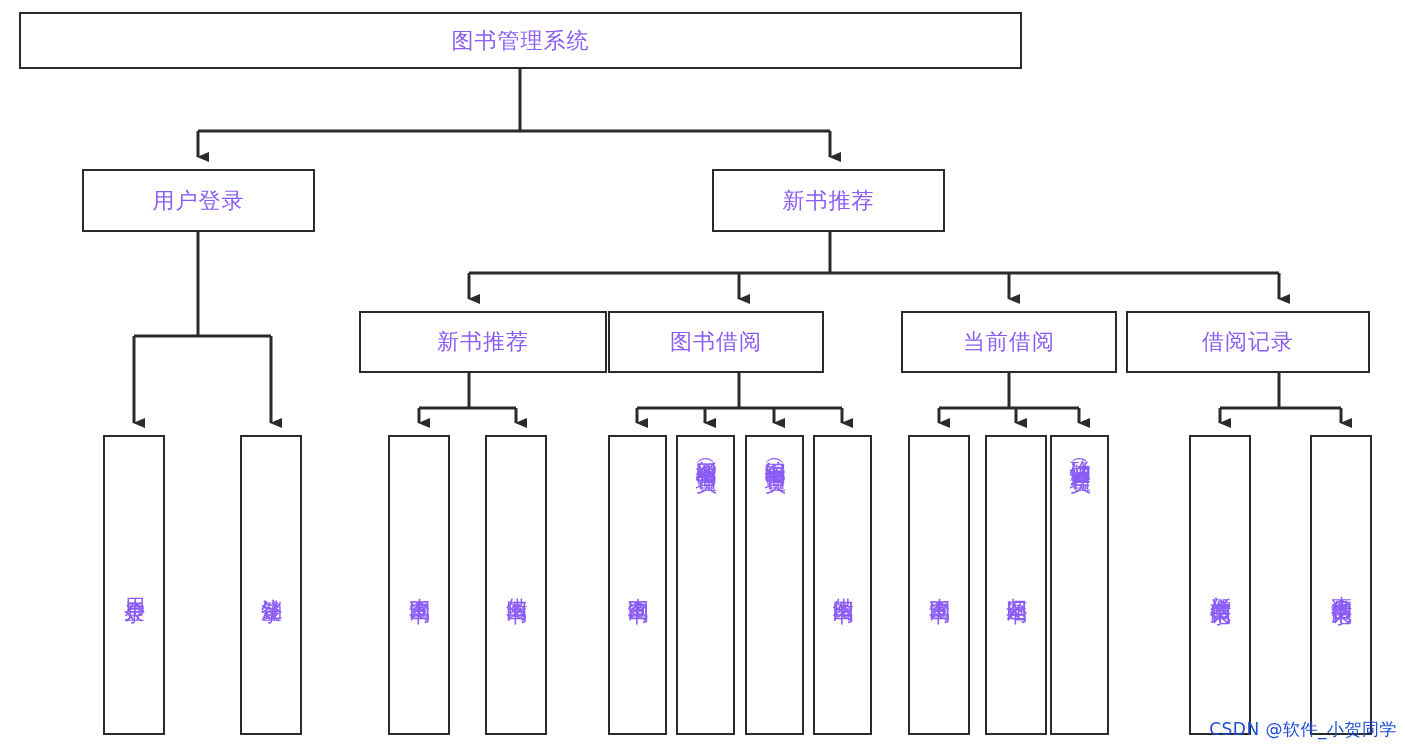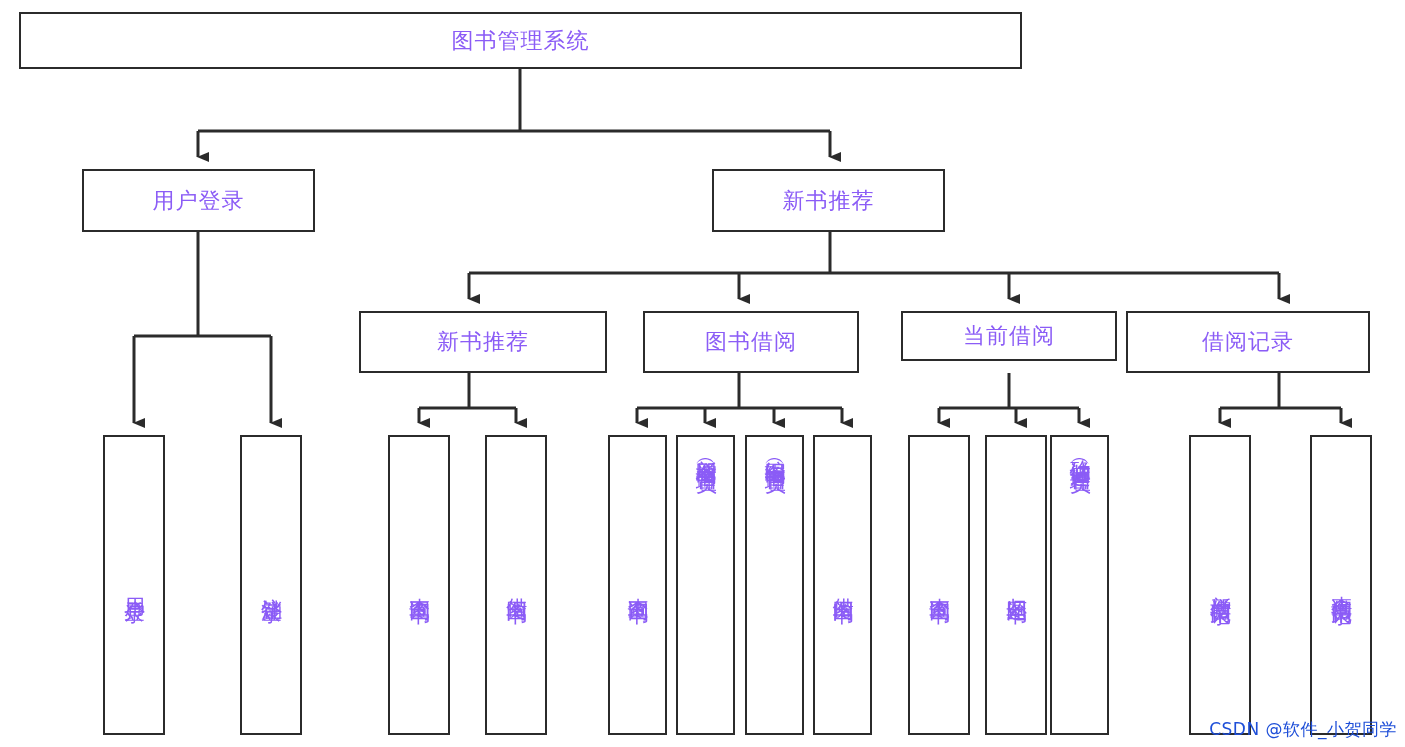--- a/index.html
+++ b/index.html
@@ -105,22 +105,22 @@
       <path d="M1341,408 L1341,423" marker-end="url(#arw)"></path>
     </g>
   </svg>
 
   <div class="node h" style="left: 19px; top: 12px; width: 1003px; height: 57px;">图书管理系统</div>
 
   <div class="node h" style="left: 82px; top: 169px; width: 233px; height: 63px;">用户登录</div>
   <div class="node h" style="left: 712px; top: 169px; width: 233px; height: 63px;">新书推荐</div>
 
   <div class="node h" style="left: 359px; top: 311px; width: 248px; height: 62px;">新书推荐</div>
-  <div class="node h" style="left: 643px; top: 311px; width: 216px; height: 62px;">图书借阅</div>
-  <div class="node h" style="left: 901px; top: 311px; width: 216px; height: 50px;">当前借阅</div>
+  <div class="node h" style="left: 608px; top: 311px; width: 216px; height: 62px;">图书借阅</div>
+  <div class="node h" style="left: 901px; top: 311px; width: 216px; height: 62px;">当前借阅</div>
   <div class="node h" style="left: 1126px; top: 311px; width: 244px; height: 62px;">借阅记录</div>
 
   <div id="leaf-layer">
       <div class="node leaf" style="left: 103px; top: 435px; width: 62px; height: 300px;">
         <div class="leaf-inner">
           <span class="vtext">用户登录</span>
         </div>
       </div>
       <div class="node leaf" style="left: 240px; top: 435px; width: 62px; height: 300px;">
         <div class="leaf-inner">

